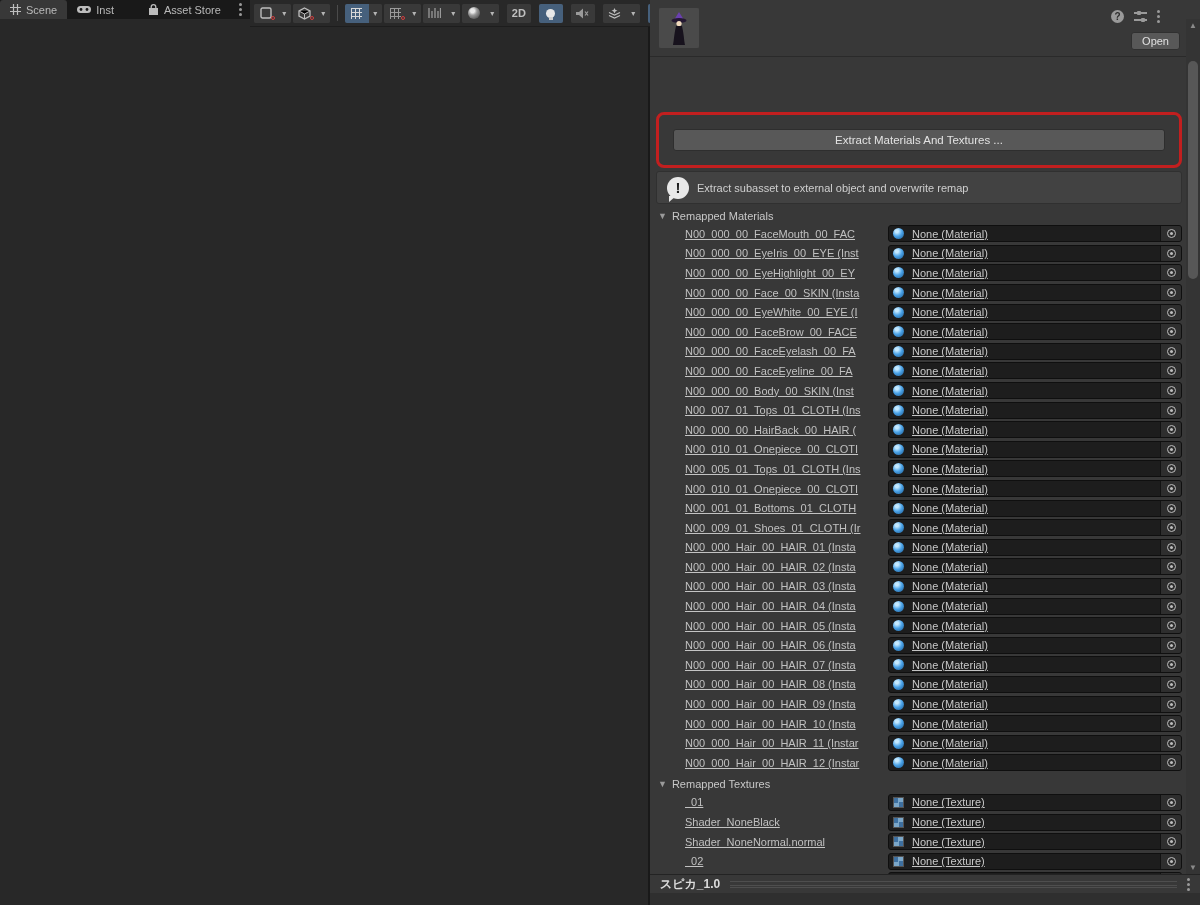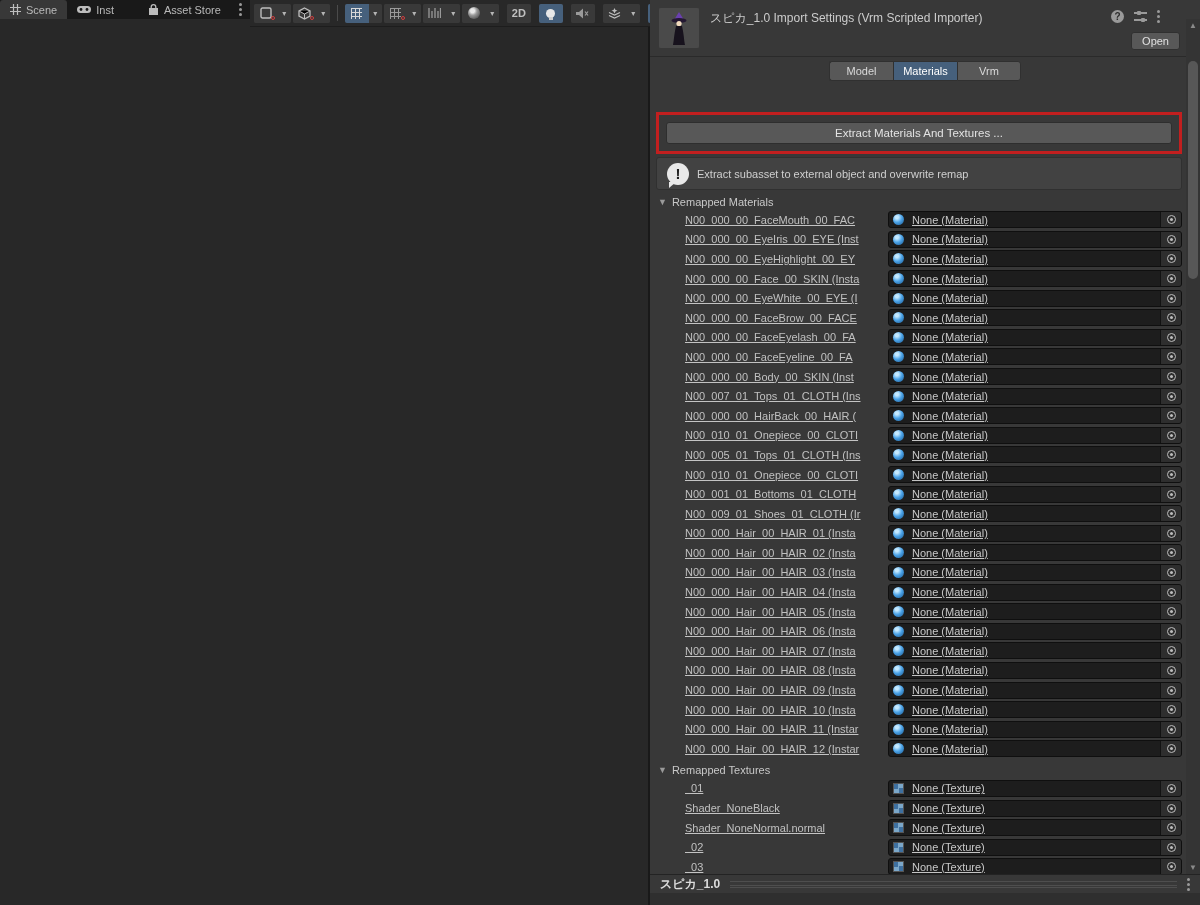--- a/index.html
+++ b/index.html
@@ -99,21 +99,21 @@
   .preset-ico i { position:absolute; width:4px; height:4px; background:#9a9a9a; border-radius:1px; top:0; left:3px; }
   .preset-ico i+i { top:auto; bottom:0; left:7px; }
   .openbtn { position:absolute; right:20px; top:32px; background:#585858; border:1px solid #303030; border-radius:3px; padding:2px 10px; color:#e0e0e0; }
   .subtabs { height:28px; display:flex; align-items:center; justify-content:center; flex:none; }
   .stab { width:64px; height:20px; display:flex; align-items:center; justify-content:center; background:#585858; border:1px solid #303030; border-right:none; color:#dadada; }
   .stab:first-child { border-radius:3px 0 0 3px; }
   .stab:last-child { border-radius:0 3px 3px 0; border-right:1px solid #303030; }
   .stab.sel { background:#46607c; color:#fff; }
 
   .iscroll { position:absolute; left:0; right:14px; top:110px; bottom:31px; overflow:hidden; padding:0 4px 0 6px; }
-  .extract-wrap { margin-top:2px; border:3px solid #c21f1f; border-radius:0; padding:7px; }
+  .extract-wrap { margin-top:2px; border:3px solid #c21f1f; border-radius:8px; padding:14px; }
   .extract-btn { height:22px; background:#585858; border:1px solid #2e2e2e; border-radius:3px; display:flex; align-items:center; justify-content:center; color:#e2e2e2; font-size:11.5px; }
   .helpbox { margin-top:3px; background:#424242; border:1px solid #303030; border-radius:3px; height:33px; display:flex; align-items:center; gap:8px; padding:0 10px; color:#cfcfcf; }
   .bang { width:22px; height:22px; border-radius:50%; background:#e8e8e8; color:#1d1d1d; font-weight:bold; font-size:15px; display:flex; align-items:center; justify-content:center; position:relative; flex:none; }
   .bang:after { content:""; position:absolute; left:2px; bottom:-3px; width:0; height:0; border-top:6px solid #e8e8e8; border-right:7px solid transparent; }
   .fold { margin-top:3px; height:17px; display:flex; align-items:center; gap:5px; padding-left:2px; color:#c8c8c8; }
   .fold .tri { font-size:9px; color:#9a9a9a; }
   .irow { height:19.6px; display:flex; align-items:center; padding-left:29px;text-decoration:underline; }
   .rlabel { width:203px; flex:none; overflow:hidden; white-space:nowrap; color:#c0c0c0; }
   .objfield { flex:1; height:17px; background:#1d1d1d; border:1px solid #0f0f0f; border-radius:3px; display:flex; align-items:center; overflow:hidden; }
   .objfield .body { flex:1; display:flex; align-items:center; gap:8px; padding:0 4px; color:#c8c8c8; white-space:nowrap; }
@@ -586,41 +586,35 @@
     <div class="ihead">
       <svg class="ithumb" width="40" height="40" viewBox="0 0 40 40">
         <rect width="40" height="40" fill="#4a4a4a"></rect>
         <g transform="translate(20,7)">
           <path d="M0,-3 L5,5 H-5 Z" fill="#6a3fb0"></path>
             <ellipse cx="0" cy="5.5" rx="7.5" ry="2.4" fill="#241832"></ellipse>
           <circle cx="0" cy="8.5" r="2.6" fill="#f0d8bc"></circle>
           <path d="M-3,11 C-5,20 -5,25 -6,30 L6,30 C5,25 5,20 3,11 Z" fill="#17121d"></path>
         </g>
       </svg>
-      <div class="ititle">スピカ_1.0 Import Settings (Vrm Scripted Importer)</div>
       <div class="hicons">
         <span class="help-circ">?</span>
         <span class="preset-ico">
             <i></i>
             <i></i>
           </span>
         <span class="kebab">
             <i></i>
             <i></i>
             <i></i>
           </span>
       </div>
       <div class="openbtn">Open</div>
     </div>
 
-    <div class="subtabs">
-      <div class="stab">Model</div>
-      <div class="stab sel">Materials</div>
-      <div class="stab">Vrm</div>
-    </div>
 
     <div class="iscroll">
       <div class="extract-wrap">
         <div class="extract-btn">Extract Materials And Textures ...</div>
       </div>
       <div class="helpbox">
         <span class="bang">!</span>
         <span>Extract subasset to external object and overwrite remap</span>
       </div>
 

